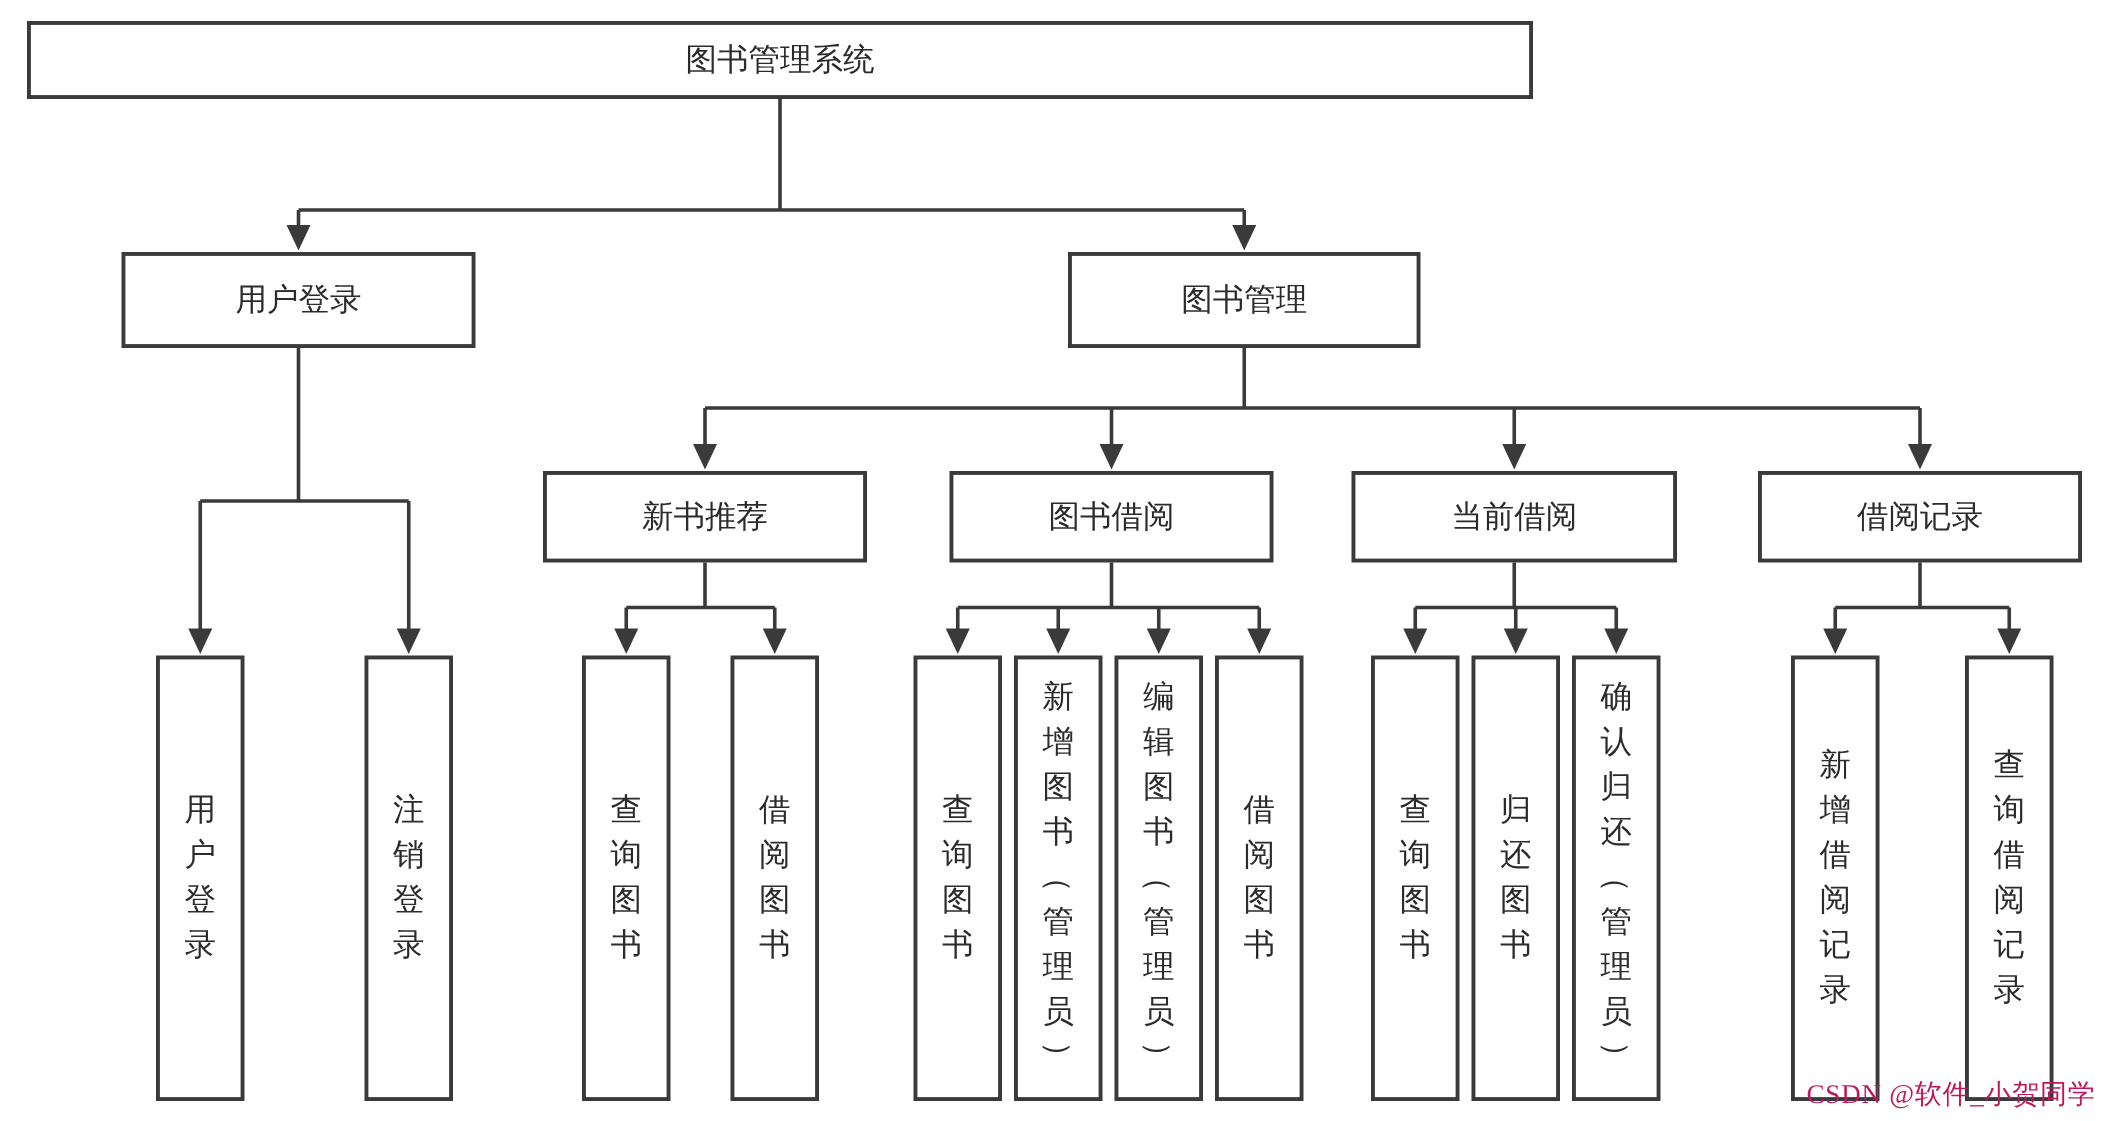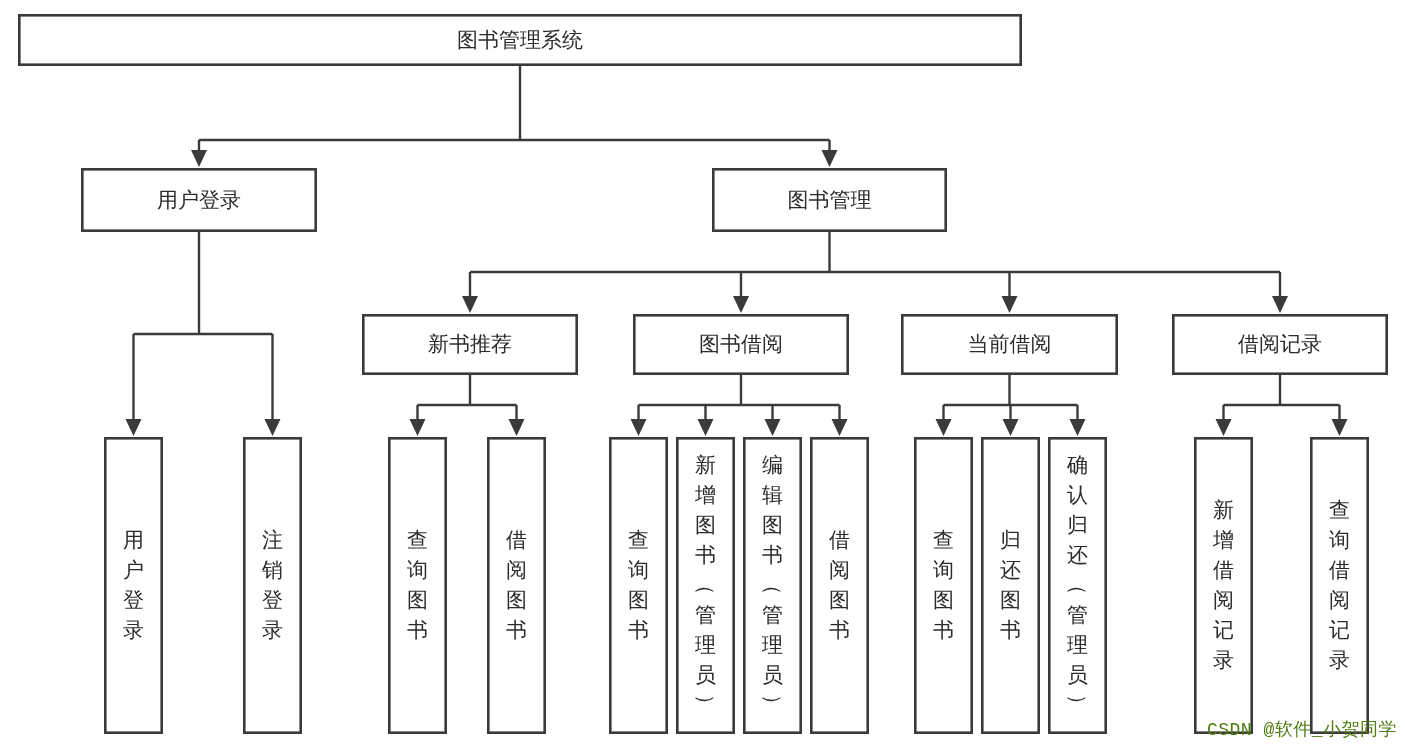--- a/index.html
+++ b/index.html
@@ -52,23 +52,23 @@
   .leaf-label {
     font-family: "Liberation Sans", "DejaVu Sans", sans-serif;
     font-size: 21px;
     fill: #2b2b2b;
     text-anchor: middle;
   }
   .watermark {
     position: absolute;
     right: 8px;
     bottom: 6px;
-    font-family: Liberation Mono, monospace;
+    font-family: Liberation Serif, serif;
     font-size: 18px;
-    color: #4d7c0f;
+    color: #be185d;
     letter-spacing: 0.5px;
     white-space: nowrap;
     user-select: none;
   }
 </style>
 </head>
 <body>
 
 <div id="diagram-root">
 

